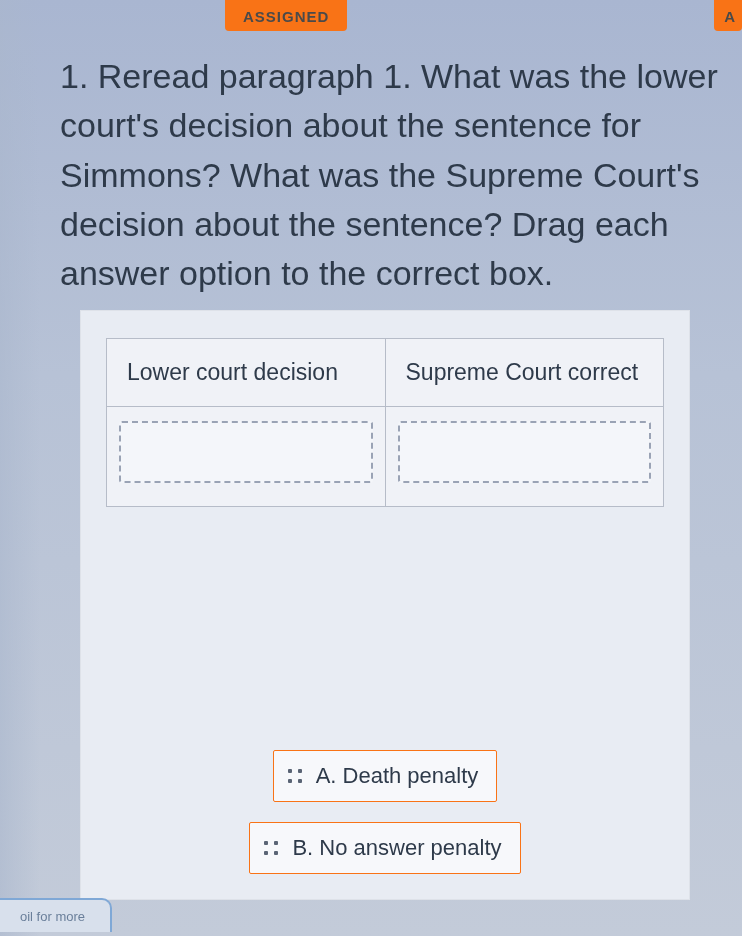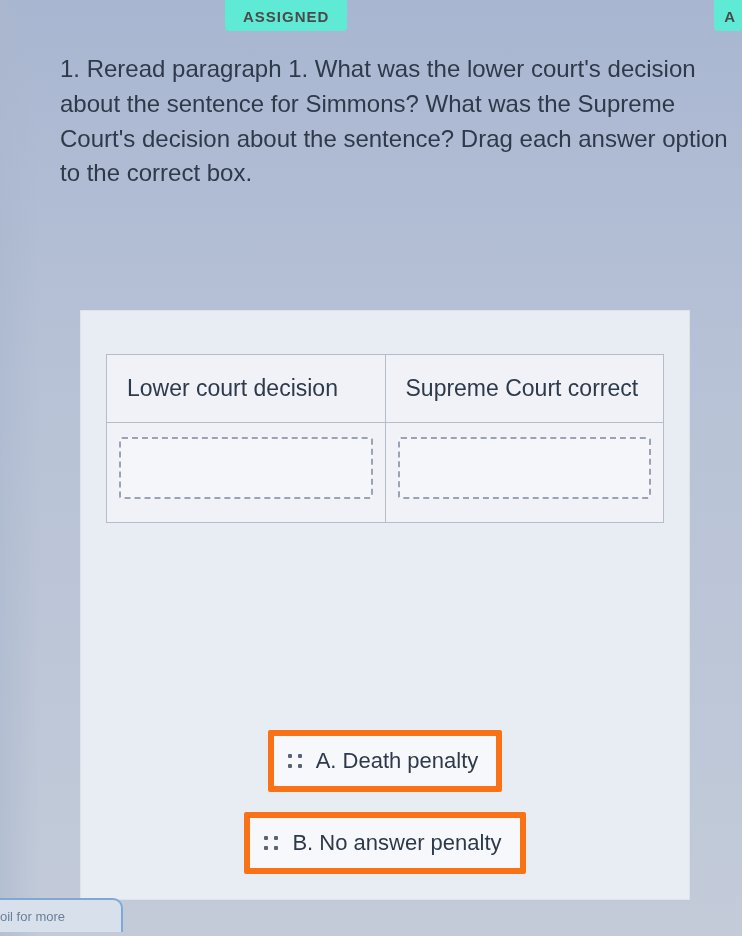--- a/index.html
+++ b/index.html
@@ -11,49 +11,49 @@
     overflow: hidden;
   }
   .top-bar {
     position: absolute;
     top: 0; left: 0; right: 0;
     height: 36px;
   }
   .tab {
     position: absolute;
     top: 0;
-    background: #5eead4;
+    background: #f97316;
     color: #4a4a4a;
     font-size: 15px;
     font-weight: 600;
     letter-spacing: 1px;
     padding: 8px 18px 6px 18px;
     border-radius: 0 0 4px 4px;
   }
   .tab-assigned { left: 225px; }
   .tab-right { right: 0; padding-left: 10px; padding-right: 6px; }
   .question-area {
     position: absolute;
     top: 52px;
     left: 60px;
     right: 10px;
     color: #2e3a4a;
-    font-size: 24px;
+    font-size: 34px;
     line-height: 1.45;
     font-weight: 500;
   }
   .panel {
     position: absolute;
     top: 310px;
     left: 80px;
     width: 610px;
     height: 590px;
     background: #e8ecf3;
     border-radius: 0;
-    padding: 44px 26px 20px 26px;
+    padding: 28px 26px 20px 26px;
     box-shadow: inset 0 0 0 1px rgba(0,0,0,0.04);
   }
   .table {
     width: 100%;
     border-collapse: collapse;
     background: #eef0f5;
     border: 1px solid #b6bcc8;
   }
   .table th {
     text-align: left;
@@ -88,21 +88,21 @@
     display: flex;
     flex-direction: column;
     align-items: center;
     gap: 20px;
   }
   .drag-option {
     display: inline-flex;
     align-items: center;
     gap: 12px;
     background: #f7f8fb;
-    border: 6px solid #f97316;
+    border: 1px solid #f97316;
     padding: 12px 18px 12px 14px;
     font-size: 22px;
     color: #2e3a4a;
     cursor: grab;
     border-radius: 2px;
   }
   .grip {
     display: inline-block;
     width: 16px;
     height: 18px;
@@ -124,30 +124,30 @@
     position: absolute;
     left: 0; top: 0; bottom: 0;
     width: 40px;
     background: linear-gradient(90deg, rgba(170,183,205,0.6), rgba(170,183,205,0));
     pointer-events: none;
   }
   .corner-widget {
     position: absolute;
     left: 0;
     bottom: 4px;
-    width: 123px;
+    width: 112px;
     height: 34px;
     border: 2px solid #7fa8d6;
     border-left: none;
     border-bottom: none;
     border-radius: 0 10px 0 0;
     background: #d8e0ec;
     display: flex;
     align-items: center;
-    padding-left: 0;
+    padding-left: 20px;
     color: #6a7f9a;
     font-size: 13px;
     overflow: hidden;
   }
 </style>
 </head>
 <body>
 
 <div class="left-edge"></div>
 

